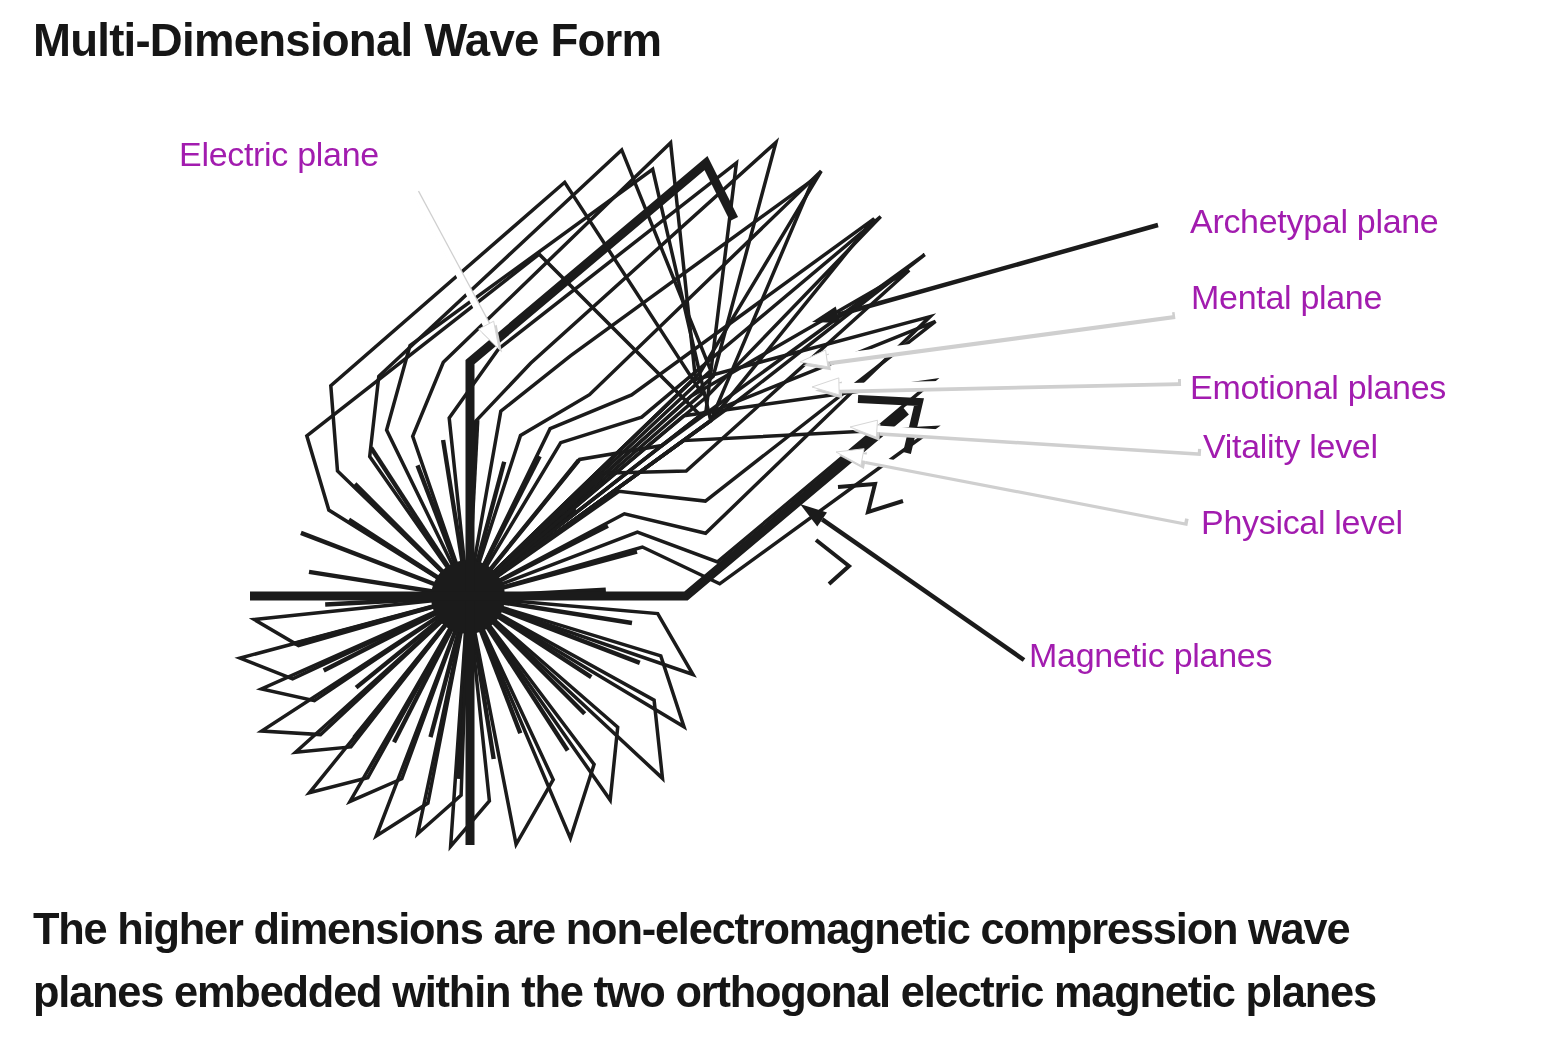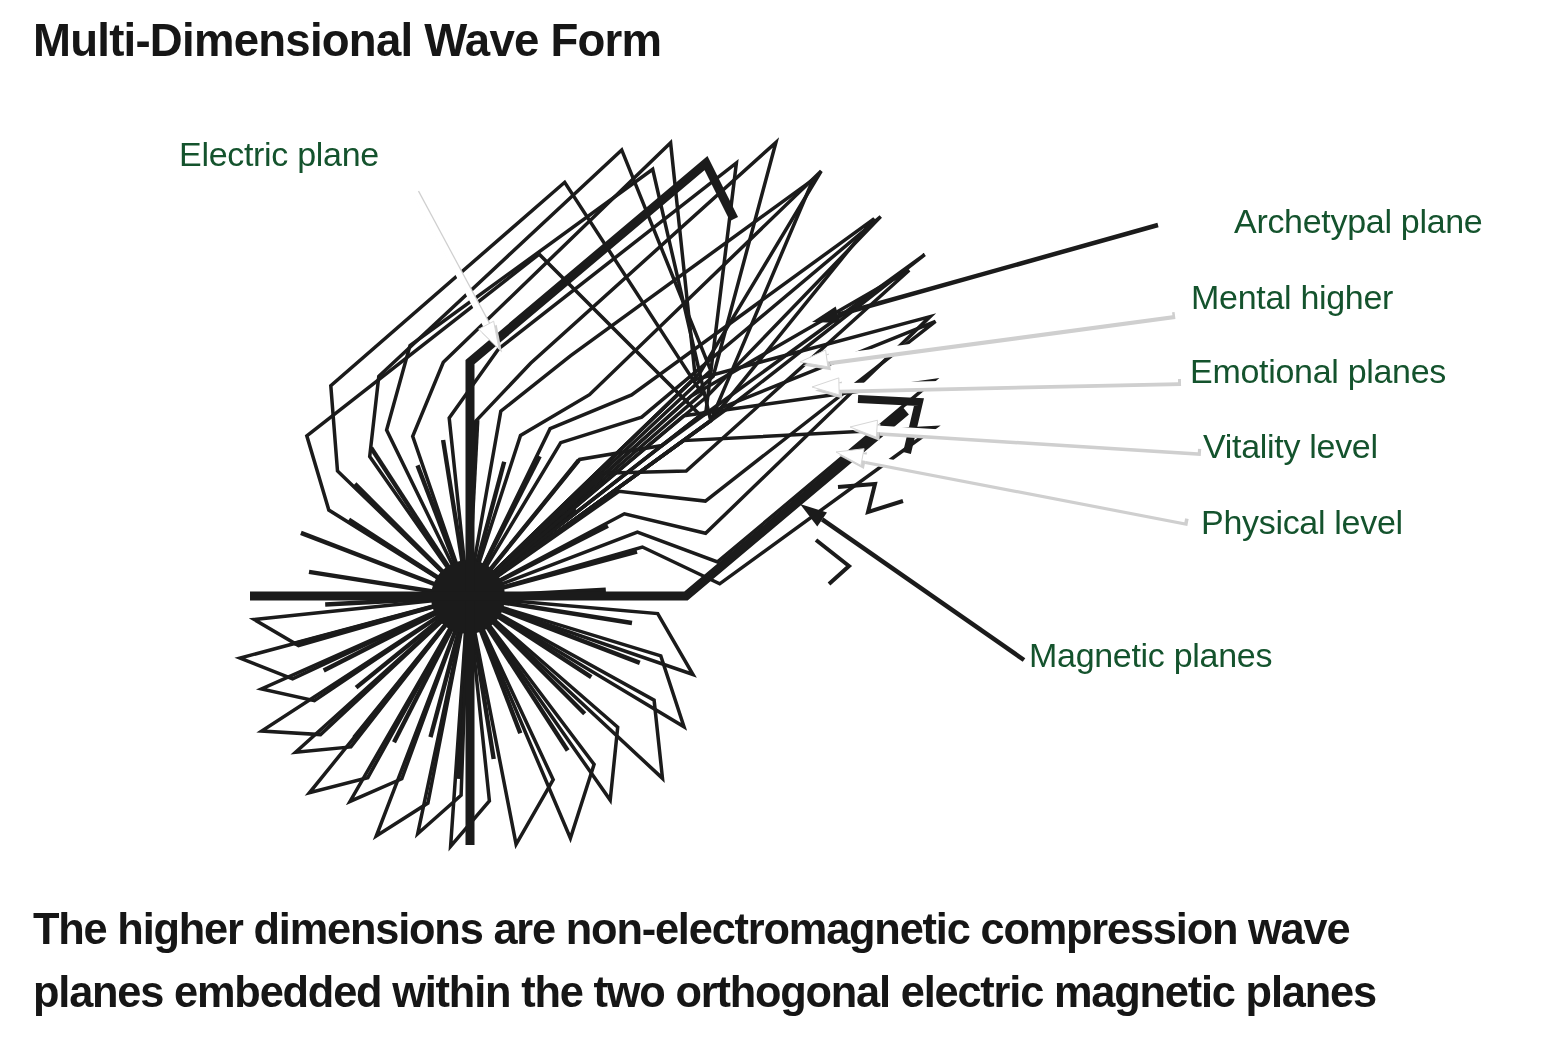--- a/index.html
+++ b/index.html
@@ -8,27 +8,27 @@
     font-family:"Liberation Sans", sans-serif;color:#1b1b1b;position:relative;
   }
   .slide{position:absolute;inset:0;width:1410px;height:1054px;text-decoration:underline;}
   .title{
     position:absolute;left:33px;top:12px;margin:0;
     font-size:47px;font-weight:600;letter-spacing:-0.8px;color:#161616;
     transform:scaleX(.97);transform-origin:left top;white-space:nowrap;
   }
   svg.figure{position:absolute;left:0;top:0;width:1550px;height:1054px;z-index:1;}
   .lbl{
-    position:absolute;z-index:2;font-size:34px;font-weight:400;color:#14532d;
+    position:absolute;z-index:2;font-size:34px;font-weight:400;color:#a21caf;
     white-space:nowrap;letter-spacing:-0.3px;line-height:1.1;
   }
   .lbl-electric{left:179px;top:136px;}
-  .lbl-archetypal{left:1190px;top:203px;margin-left:44px;}
+  .lbl-archetypal{left:1190px;top:203px;}
   .lbl-mental{left:1191px;top:279px;}
-  .lbl-emotional{left:1190px;top:353px;}
+  .lbl-emotional{left:1190px;top:369px;}
   .lbl-vitality{left:1203px;top:428px;}
   .lbl-physical{left:1191px;top:504px;margin-left:10px;}
   .lbl-magnetic{left:1029px;top:637px;}
   .caption{
     position:absolute;left:33px;top:897px;margin:0;z-index:2;
     font-size:44px;font-weight:600;letter-spacing:-1.2px;line-height:63px;
     color:#161616;transform:scaleX(.985);transform-origin:left top;white-space:nowrap;
   }
 </style>
 </head>
@@ -145,21 +145,21 @@
         <polygon points="836.0,452.0 864.1,448.7 860.9,465.4" fill="#ffffff" stroke="#d6d6d6" stroke-width="1"></polygon>
       </g>
       <g>
         <line x1="1024" y1="660" x2="822.1563732226791" y2="519.4303313515086" stroke="#1b1b1b" stroke-width="4.5"></line>
         <polygon points="800.0,504.0 827.0,512.5 817.3,526.4" fill="#1b1b1b"></polygon>
       </g>
     </svg>
 
   <div class="lbl lbl-electric">Electric plane</div>
   <div class="lbl lbl-archetypal">Archetypal plane</div>
-  <div class="lbl lbl-mental">Mental higher</div>
+  <div class="lbl lbl-mental">Mental plane</div>
   <div class="lbl lbl-emotional">Emotional planes</div>
   <div class="lbl lbl-vitality">Vitality level</div>
   <div class="lbl lbl-physical">Physical level</div>
   <div class="lbl lbl-magnetic">Magnetic planes</div>
 
   <p class="caption"><span>The higher dimensions are non-electromagnetic compression wave</span><br><span>planes embedded within the two orthogonal electric magnetic planes</span></p>
 
 </div>
 
 </body></html>

